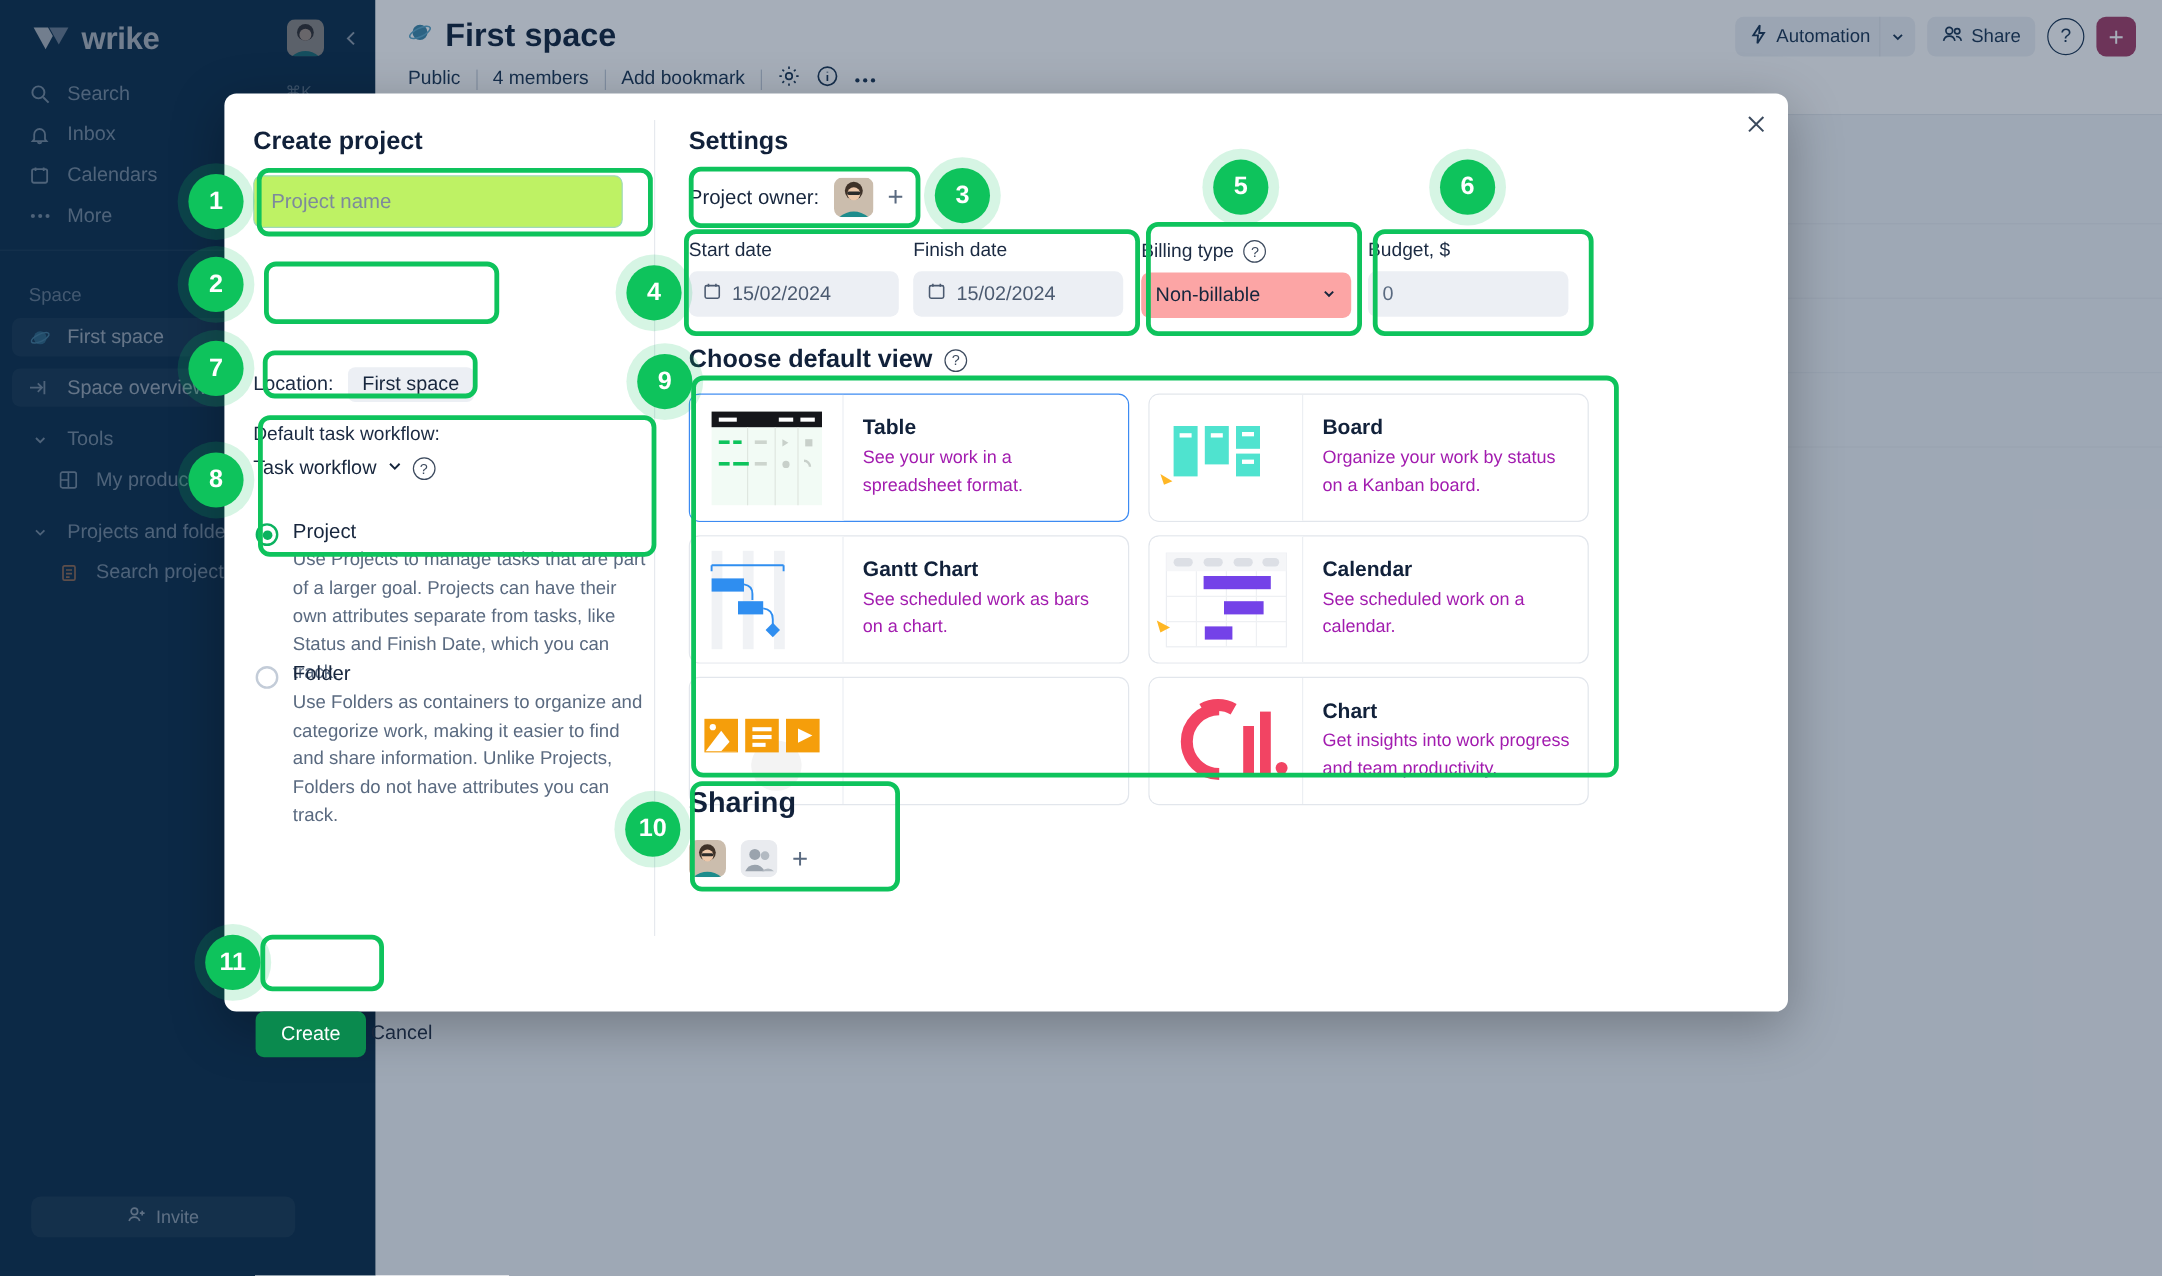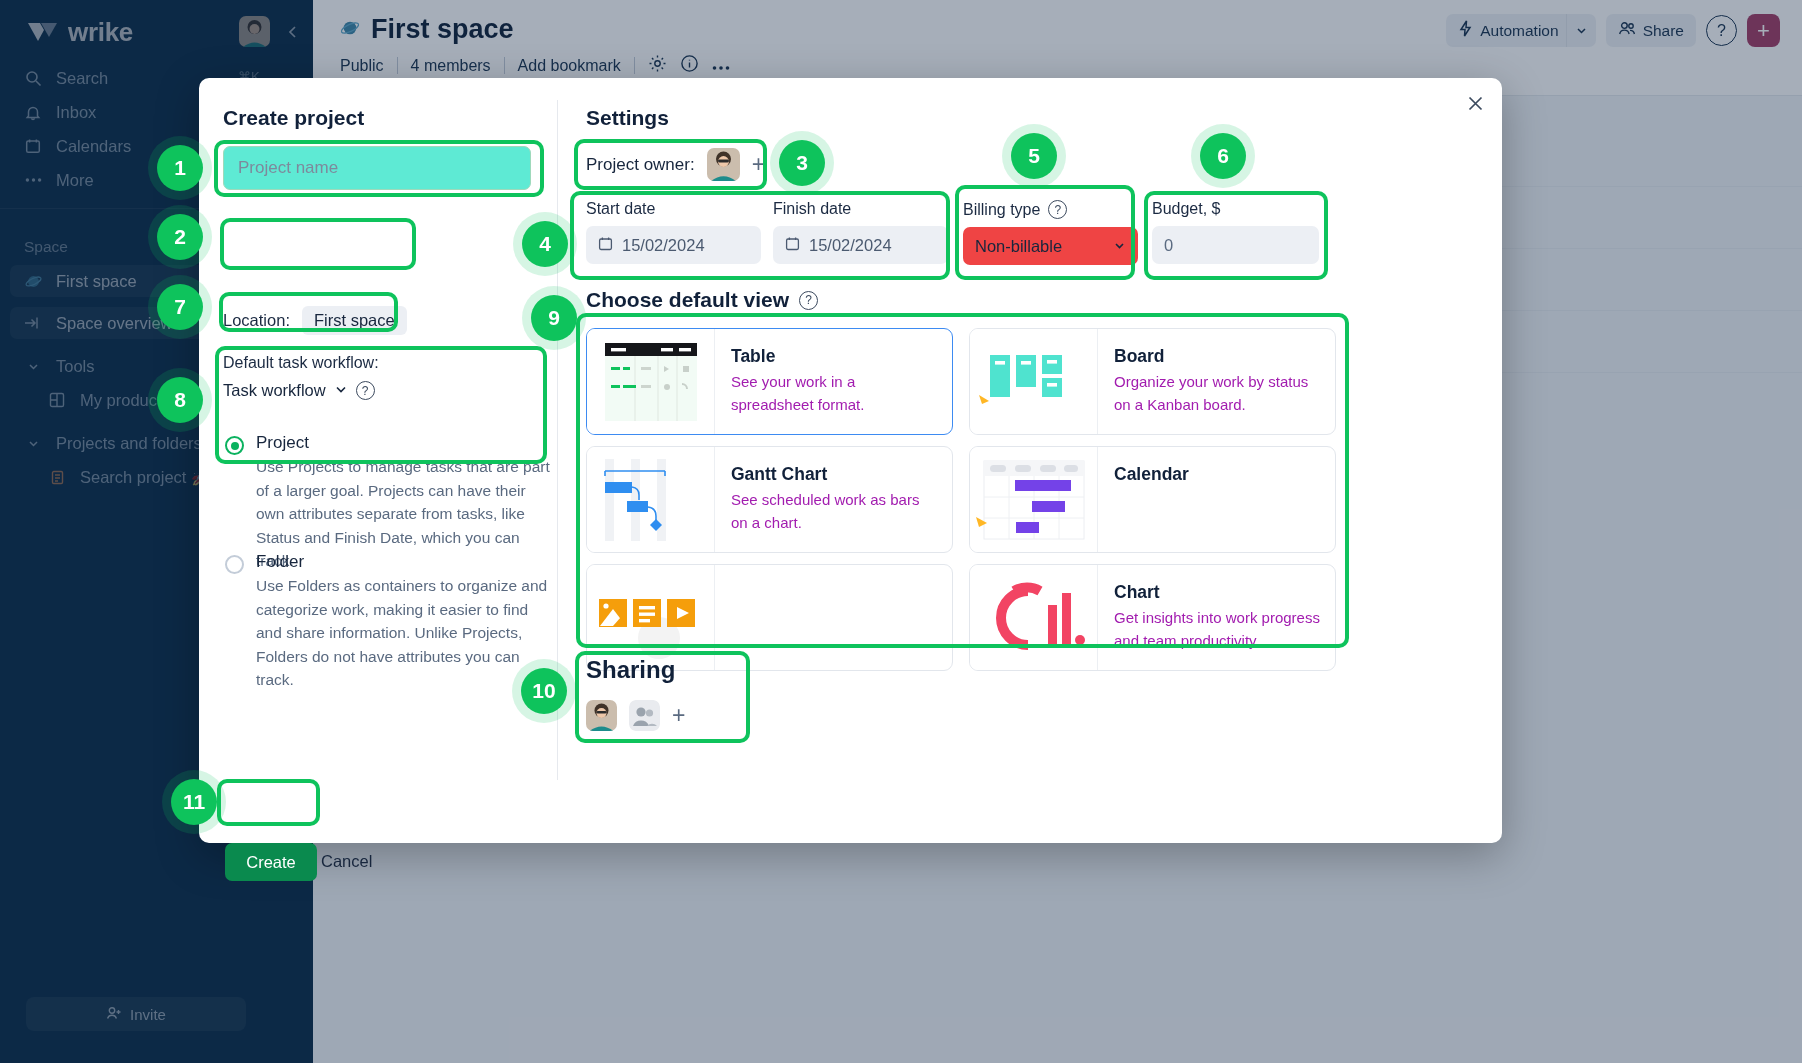--- a/index.html
+++ b/index.html
@@ -73,35 +73,35 @@
   .plus-sq { width: 33px; height: 33px; border-radius: 8px; background:#a43a64; color:#fff; display:flex; align-items:center; justify-content:center; font-size: 22px; }
 
   .ghost-row { position:absolute; left: 0; right: 0; height: 1px; background:#e9edf2; }
   .ghost-plus { position:absolute; left: 1044px; top: 145px; color:#b9c3cf; font-size: 24px; }
 
   
   #veil { position:absolute; inset:0; background: rgba(22,43,72,0.38); }
 
   
   #modal {
-    position:absolute; left: 199px; top: 78px; width: 1303px; height: 765px;
+    position:absolute; left: 187px; top: 78px; width: 1303px; height: 765px;
     background: #fff; border-radius: 10px; box-shadow: 0 12px 44px rgba(0,0,0,0.28);
   }
   .modal-close { position:absolute; right: 13px; top: 11px; width: 28px; height: 28px; display:flex; align-items:center; justify-content:center; color:#3b4a5e; }
 
   .col-left { position:absolute; left: 0; top: 0; width: 358px; height: 100%; }
   .col-divider { position:absolute; left: 358px; top: 22px; width: 1px; height: 680px; background:#e6e9ee; }
   .col-right { position:absolute; left: 359px; top: 0; right: 0; height: 100%; }
 
   h2.sec-title { font-size: 21px; font-weight: 700; color:#11213a; }
 
   .name-input {
     width: 308px; height: 44px; border: 1.4px solid #9fd9bb; border-radius: 7px;
     padding: 0 14px; font-size: 17px; color:#5d6b7e; font-family:"Liberation Sans", sans-serif;
-    background:#5eead4; outline:none;
+    background:#bef264; outline:none;
   }
   .name-input::placeholder { color: #7d8a9c; }
 
   .loc-label { font-size: 16.5px; color:#1b2a42; }
   .loc-chip { background:#eceff4; border-radius: 6px; padding: 5px 12px; font-size: 16.5px; color:#17263d; }
 
   .field-label { font-size: 16px; color:#1b2a42; }
 
   .wf-select {
     display:flex; align-items:center; gap: 8px; font-size: 16.5px; color:#17263d;
@@ -124,21 +124,21 @@
   .owner-label { font-size: 17px; color:#17263d; }
   .av { width: 33px; height: 33px; border-radius: 7px; overflow:hidden; flex:none; }
   .plus-ghost { color:#5a6a80; font-size: 23px; font-weight: 300; }
 
   .date-field {
     width: 175px; height: 38px; background:#eceff4; border-radius: 7px;
     display:flex; align-items:center; gap: 9px; padding: 0 12px;
     font-size: 16.5px; color:#4b5a70;
   }
   .sel-field {
-    width: 175px; height: 38px; background:#ef4444; border-radius: 7px;
+    width: 175px; height: 38px; background:#fca5a5; border-radius: 7px;
     display:flex; align-items:center; justify-content:space-between; padding: 0 12px;
     font-size: 16.5px; color:#17263d;
   }
   .num-field {
     width: 167px; height: 38px; background:#eceff4; border-radius: 7px;
     display:flex; align-items:center; padding: 0 12px;
     font-size: 16.5px; color:#5a6a80;
   }
 
   .views-grid { display:grid; grid-template-columns: 367px 367px; gap: 11px 16px; }
@@ -602,20 +602,21 @@
             <rect x="94" y="18" width="14" height="7" rx="3.5" fill="#dcdfe5"></rect>
             <path d="M39 29 v63M64 29 v63M89 29 v63M14 50 h100M14 71 h100" stroke="#eef0f3" stroke-width="1"></path>
             <rect x="45" y="33" width="56" height="11" fill="#7442e8"></rect>
             <rect x="62" y="54" width="33" height="11" fill="#7442e8"></rect>
             <rect x="46" y="75" width="23" height="11" fill="#7442e8"></rect>
             <path d="M6 70 l11 6 l-8 4 z" fill="#ffb725"></path>
           </svg>
         </div>
         <div class="view-meta">
           <div class="view-name">Calendar</div>
+          <div class="view-desc">See scheduled work on a calendar.</div>
         </div>
       </div>
 
       <div class="view-card">
         <div class="view-thumb">
           <svg width="128" height="107" viewBox="0 0 128 107">
             <circle cx="72" cy="73" r="21" fill="#f3f3f3"></circle>
             <rect x="12" y="34" width="28" height="28" fill="#f59e0b"></rect>
             <circle cx="19" cy="41" r="2.6" fill="#fff"></circle>
             <path d="M13 61 L26 44 L39 61 Z" fill="#fff"></path>

